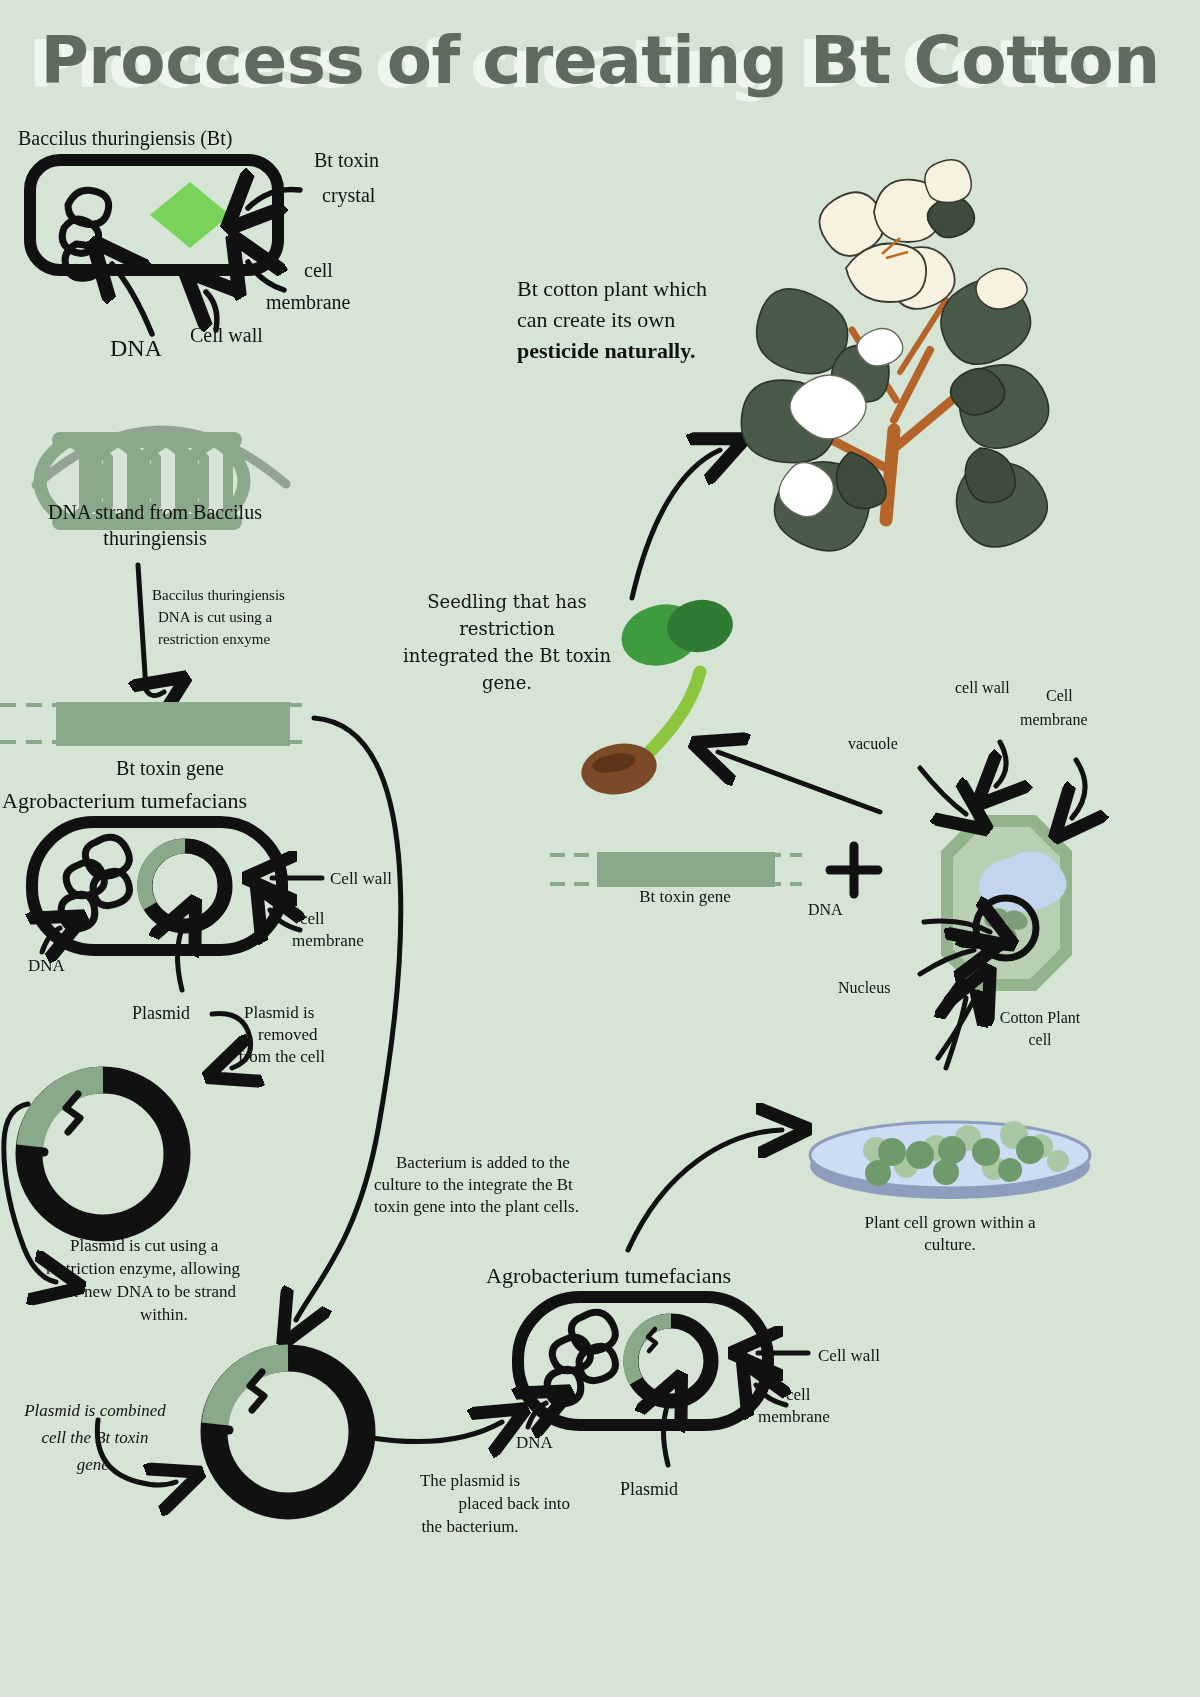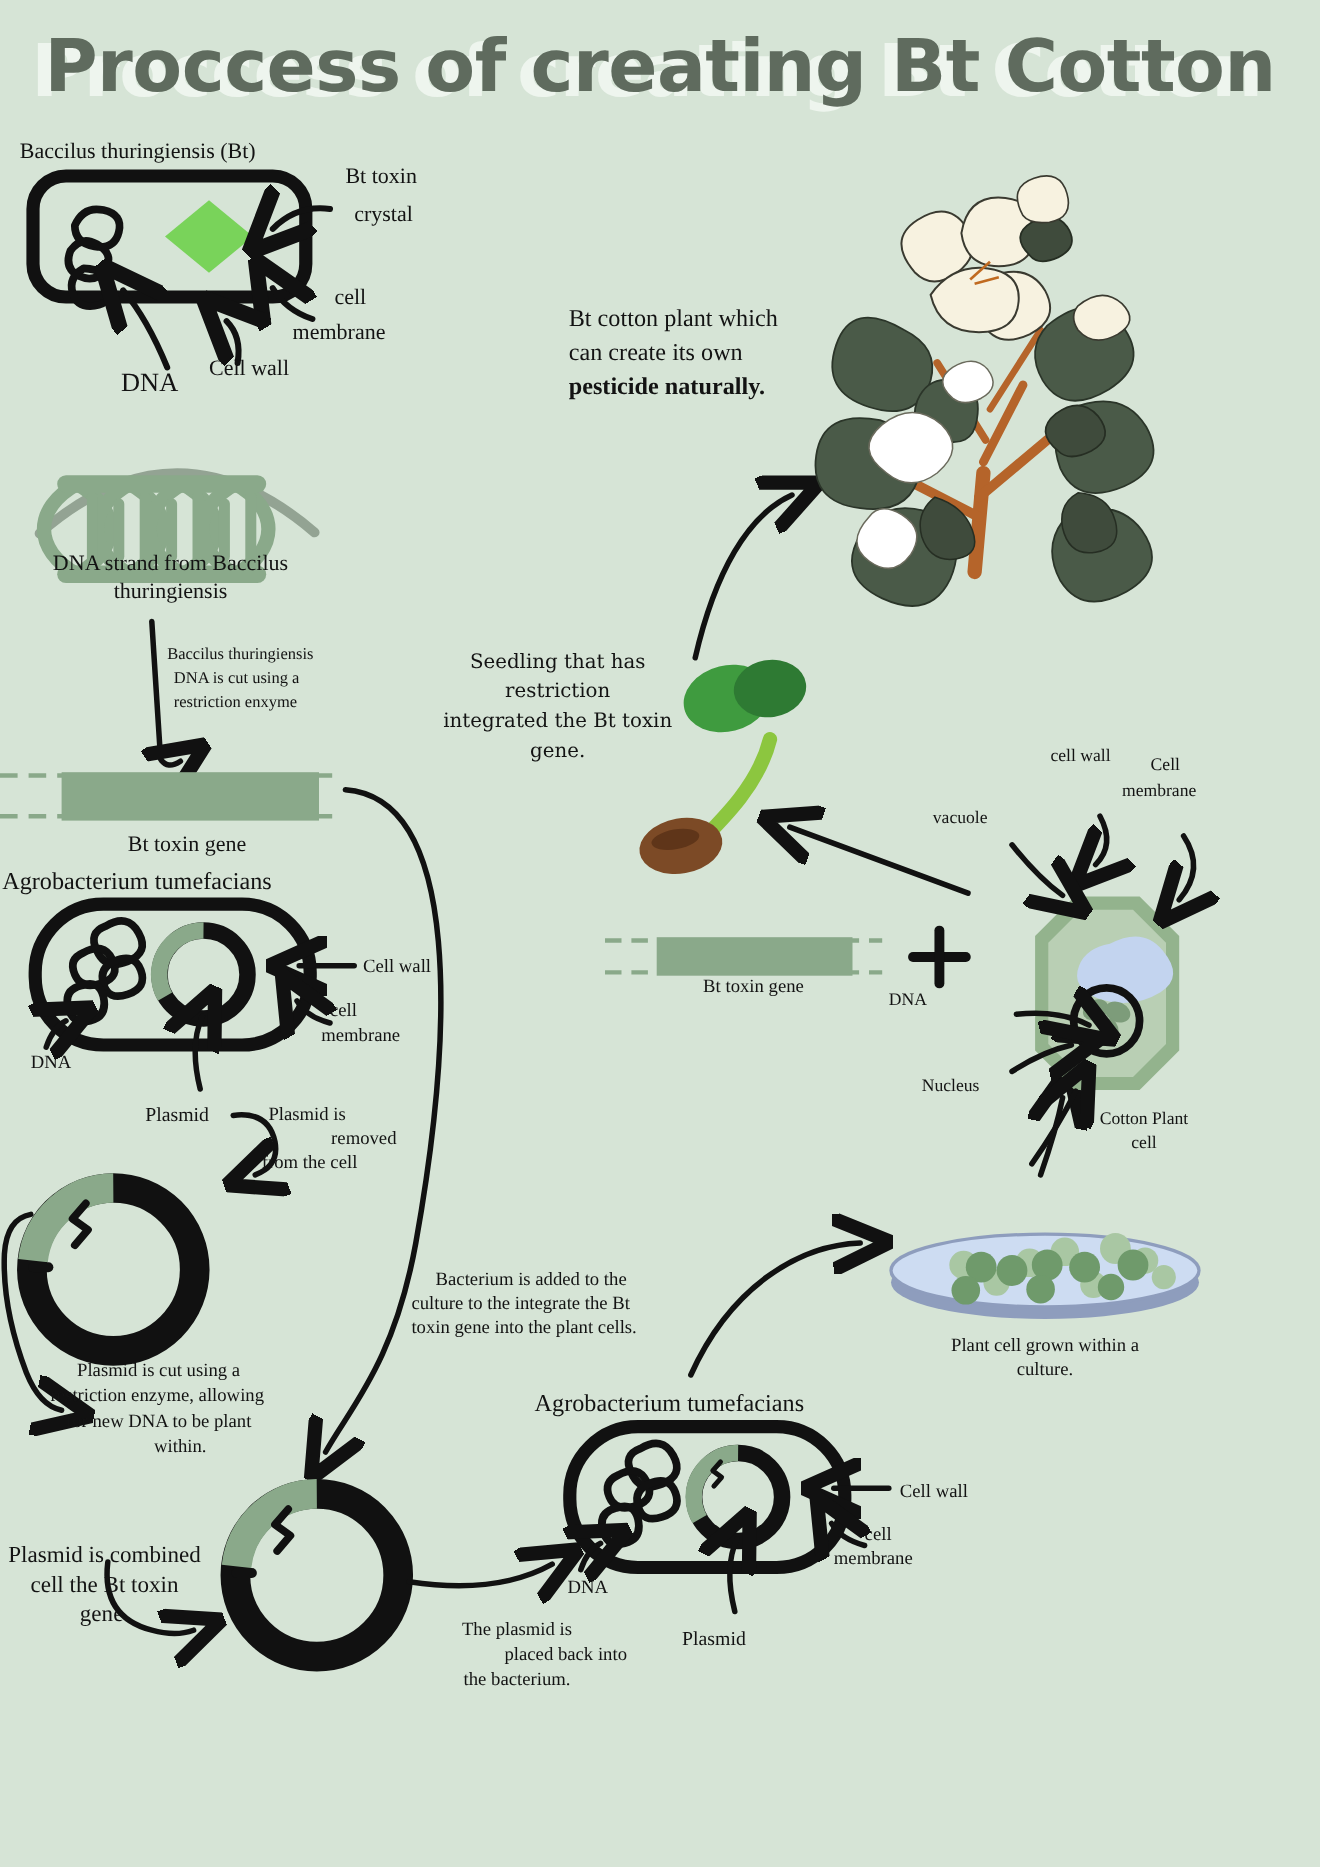--- a/index.html
+++ b/index.html
@@ -47,21 +47,21 @@
   }
 
   
   .txt {
     position: absolute;
     font-family: "Liberation Serif", serif;
     color: #131313;
     line-height: 1.28;
   }
   .t20 { font-size: 20px; }
-  .t19 { font-size: 21px; }
+  .t19 { font-size: 17px; font-style: italic; }
   .t18 { font-size: 18px; }
   .t17 { font-size: 17px; }
   .t16 { font-size: 16px; }
   .t15 { font-size: 15px; }
   .t22 { font-size: 22px; }
   .t24 { font-size: 24px; }
   .ctr { text-align: center; }
   .slab { font-family: "DejaVu Serif", serif; }
 
   svg.overlay {
@@ -347,26 +347,26 @@
 
   <div class="txt t20 ctr" style="left:30px; top:756px; width:280px;">Bt toxin gene</div>
 
   <div class="txt t22" style="left:2px; top:787px;">Agrobacterium tumefacians</div>
   <div class="txt t17" style="left:330px; top:868px;">Cell wall</div>
   <div class="txt t17" style="left:300px; top:908px;">cell</div>
   <div class="txt t17" style="left:292px; top:930px;">membrane</div>
   <div class="txt t17" style="left:28px; top:955px;">DNA</div>
   <div class="txt t18" style="left:132px; top:1002px;">Plasmid</div>
   <div class="txt t17" style="left:244px; top:1002px;">Plasmid is</div>
-  <div class="txt t17" style="left:258px; top:1024px;margin-left:43px;">removed</div>
+  <div class="txt t17" style="left:258px; top:1024px;">removed</div>
   <div class="txt t17" style="left:238px; top:1046px;">from the cell</div>
 
   <div class="txt t17" style="left:70px; top:1235px;">Plasmid is cut using a</div>
   <div class="txt t17" style="left:46px; top:1258px;">restriction enzyme, allowing</div>
-  <div class="txt t17" style="left:60px; top:1281px;">for new DNA to be plant</div>
+  <div class="txt t17" style="left:60px; top:1281px;">for new DNA to be strand</div>
   <div class="txt t17" style="left:140px; top:1304px;">within.</div>
 
   <div class="txt t19 ctr" style="left:0px; top:1400px; width:190px;">Plasmid is combined</div>
   <div class="txt t19 ctr" style="left:0px; top:1427px; width:190px;">cell the Bt toxin</div>
   <div class="txt t19 ctr" style="left:0px; top:1454px; width:190px;">gene.</div>
 
   <div class="txt t17" style="left:396px; top:1152px;">Bacterium is added to the</div>
   <div class="txt t17" style="left:374px; top:1174px;">culture to the integrate the Bt</div>
   <div class="txt t17" style="left:374px; top:1196px;">toxin gene into the plant cells.</div>
 

